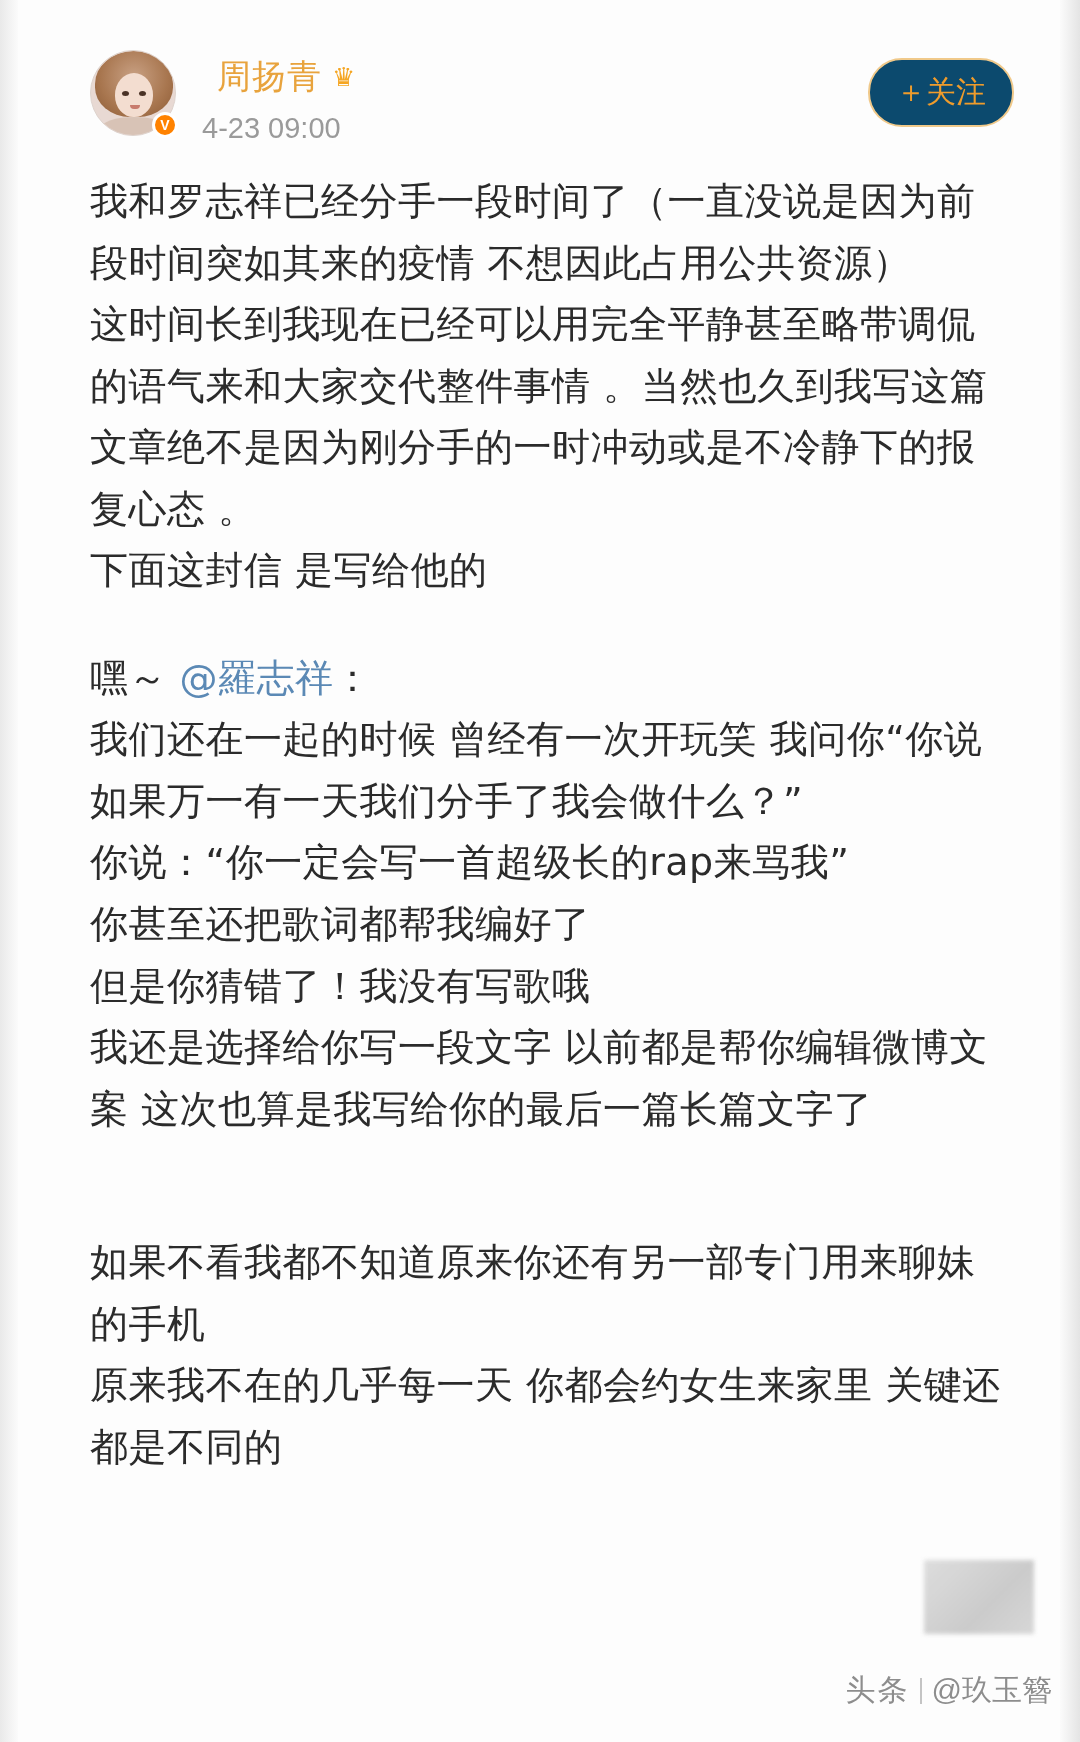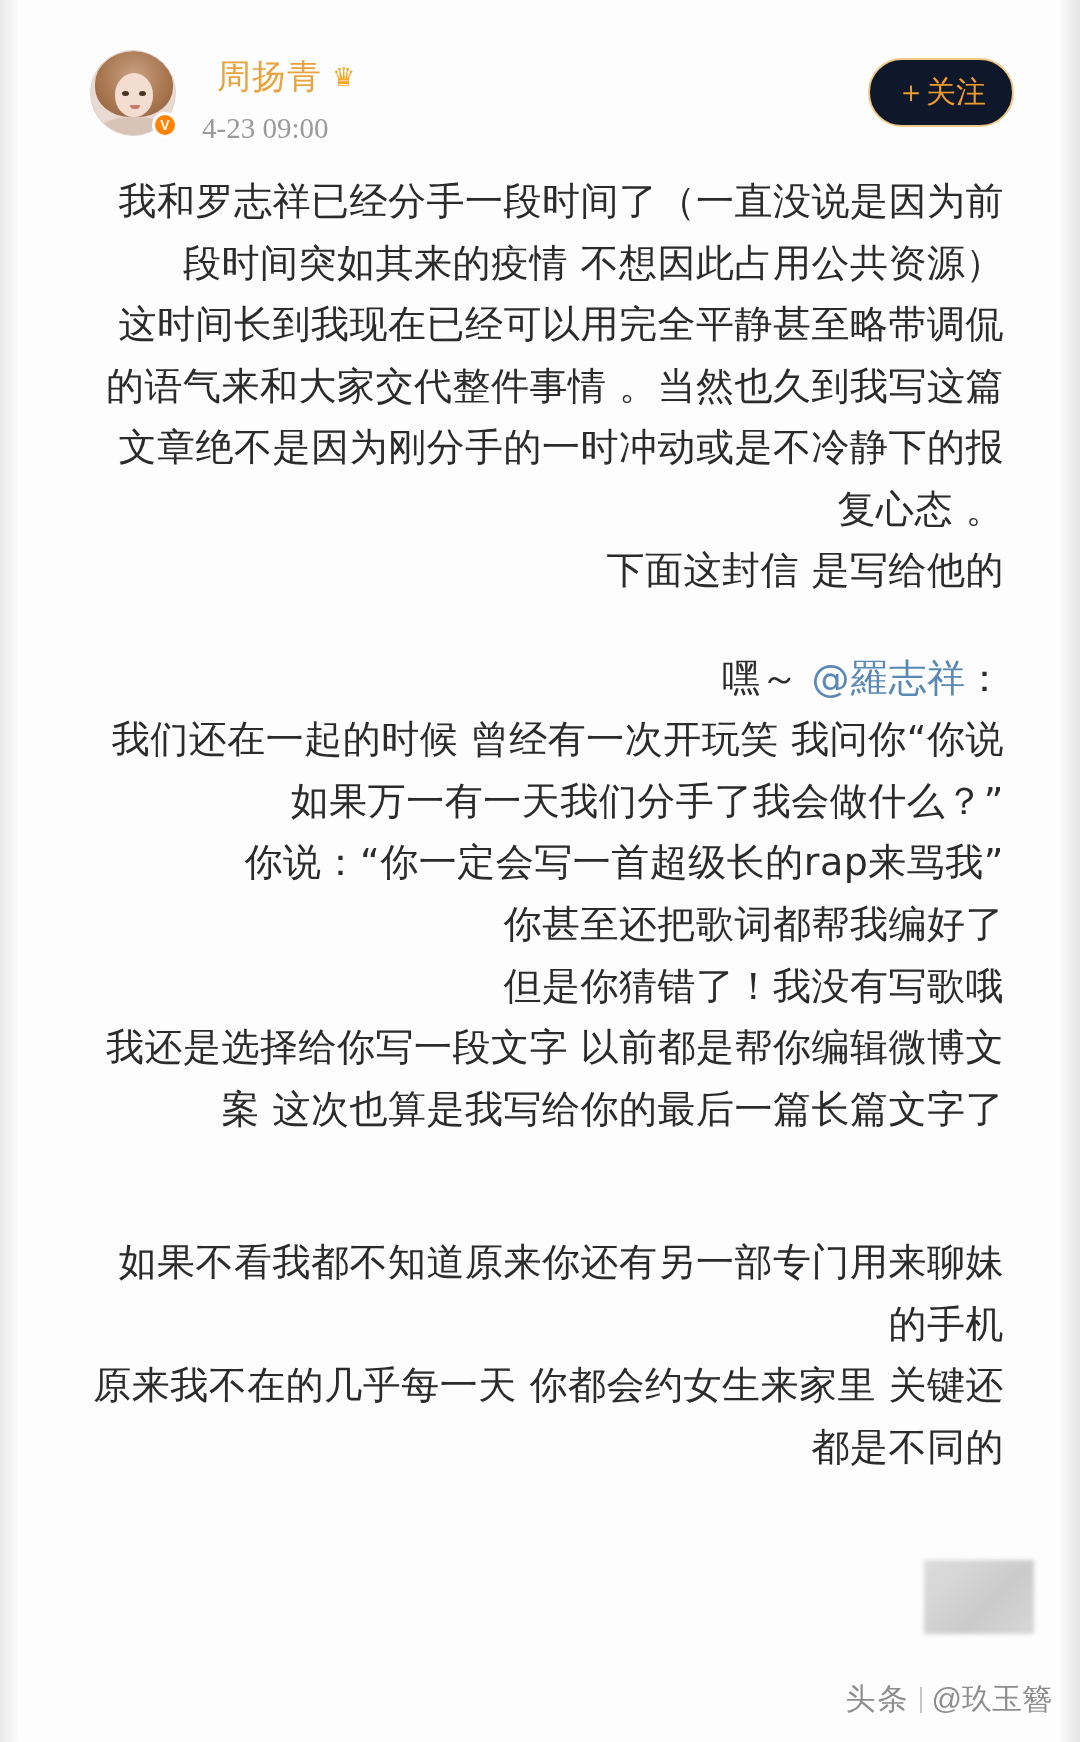--- a/index.html
+++ b/index.html
@@ -137,65 +137,63 @@
     color: #f5a623;
     line-height: 1;
   }
   .sub-row {
     margin-top: 12px;
     font-size: 29px;
     color: #9a9a9a;
     display: flex;
     gap: 18px;
     align-items: baseline;
-    font-family: Liberation Serif, serif;
   }
   .source { color: #9a9a9a; }
   .follow-btn {
     position: absolute;
     right: 46px;
     top: 18px;
     border: 2px solid #f0c98a;
     border-radius: 34px;
     color: #ef9c2c;
     font-size: 30px;
     padding: 12px 26px;
-    background: #0f172a;
+    background: #0c4a6e;
     white-space: nowrap;
   }
   .content {
     padding: 26px 56px 0 72px;
     font-size: 38px;
     line-height: 1.62;
     color: #2b2b2b;
     letter-spacing: 0.5px;
     font-family: "DejaVu Sans", "Liberation Sans", sans-serif;
   }
   .para {
     margin: 0 0 0 0;
     white-space: pre-wrap;
-    text-align: right;
   }
   .gap { height: 46px; }
   .mention { color: #5b89b5; margin-top: 47px; }
   .greet { }
   .blur-patch {
     position: absolute;
     right: 46px;
     bottom: 108px;
     width: 110px;
     height: 74px;
     background: linear-gradient(135deg, #dcdcdc, #c9c9c9 60%, #d5d5d5);
     filter: blur(2px);
     opacity: .95;
   }
   .watermark {
     position: absolute;
     right: 28px;
-    bottom: 22px;
+    bottom: 31px;
     display: flex;
     align-items: center;
     gap: 10px;
     color: #8d8d8d;
     font-size: 30px;
   }
   .wm-logo {
     font-size: 30px;
     color: #8d8d8d;
     letter-spacing: 2px;

